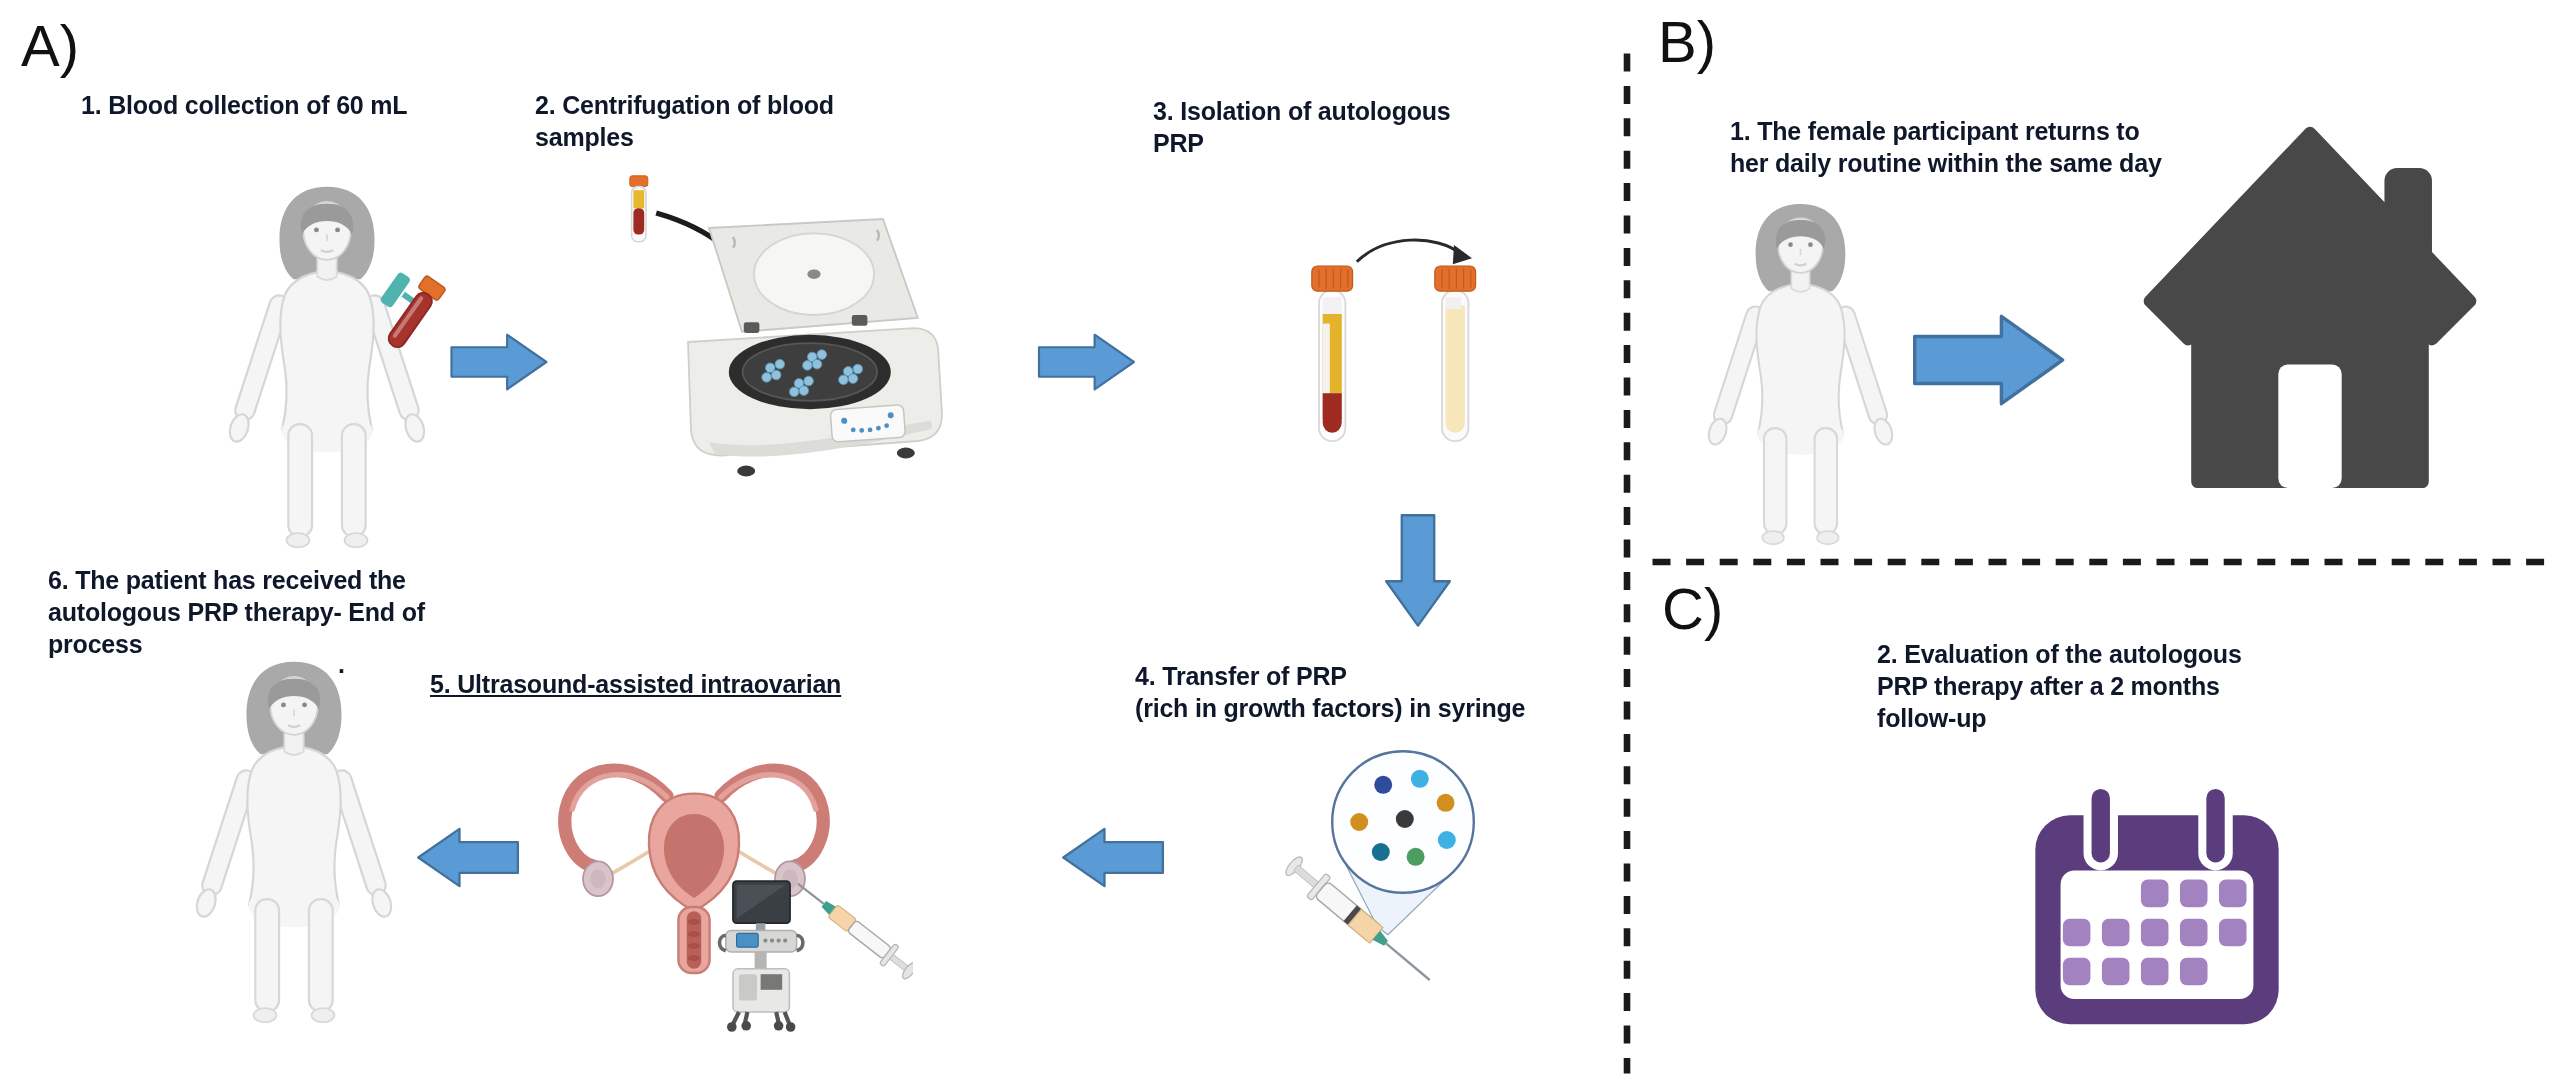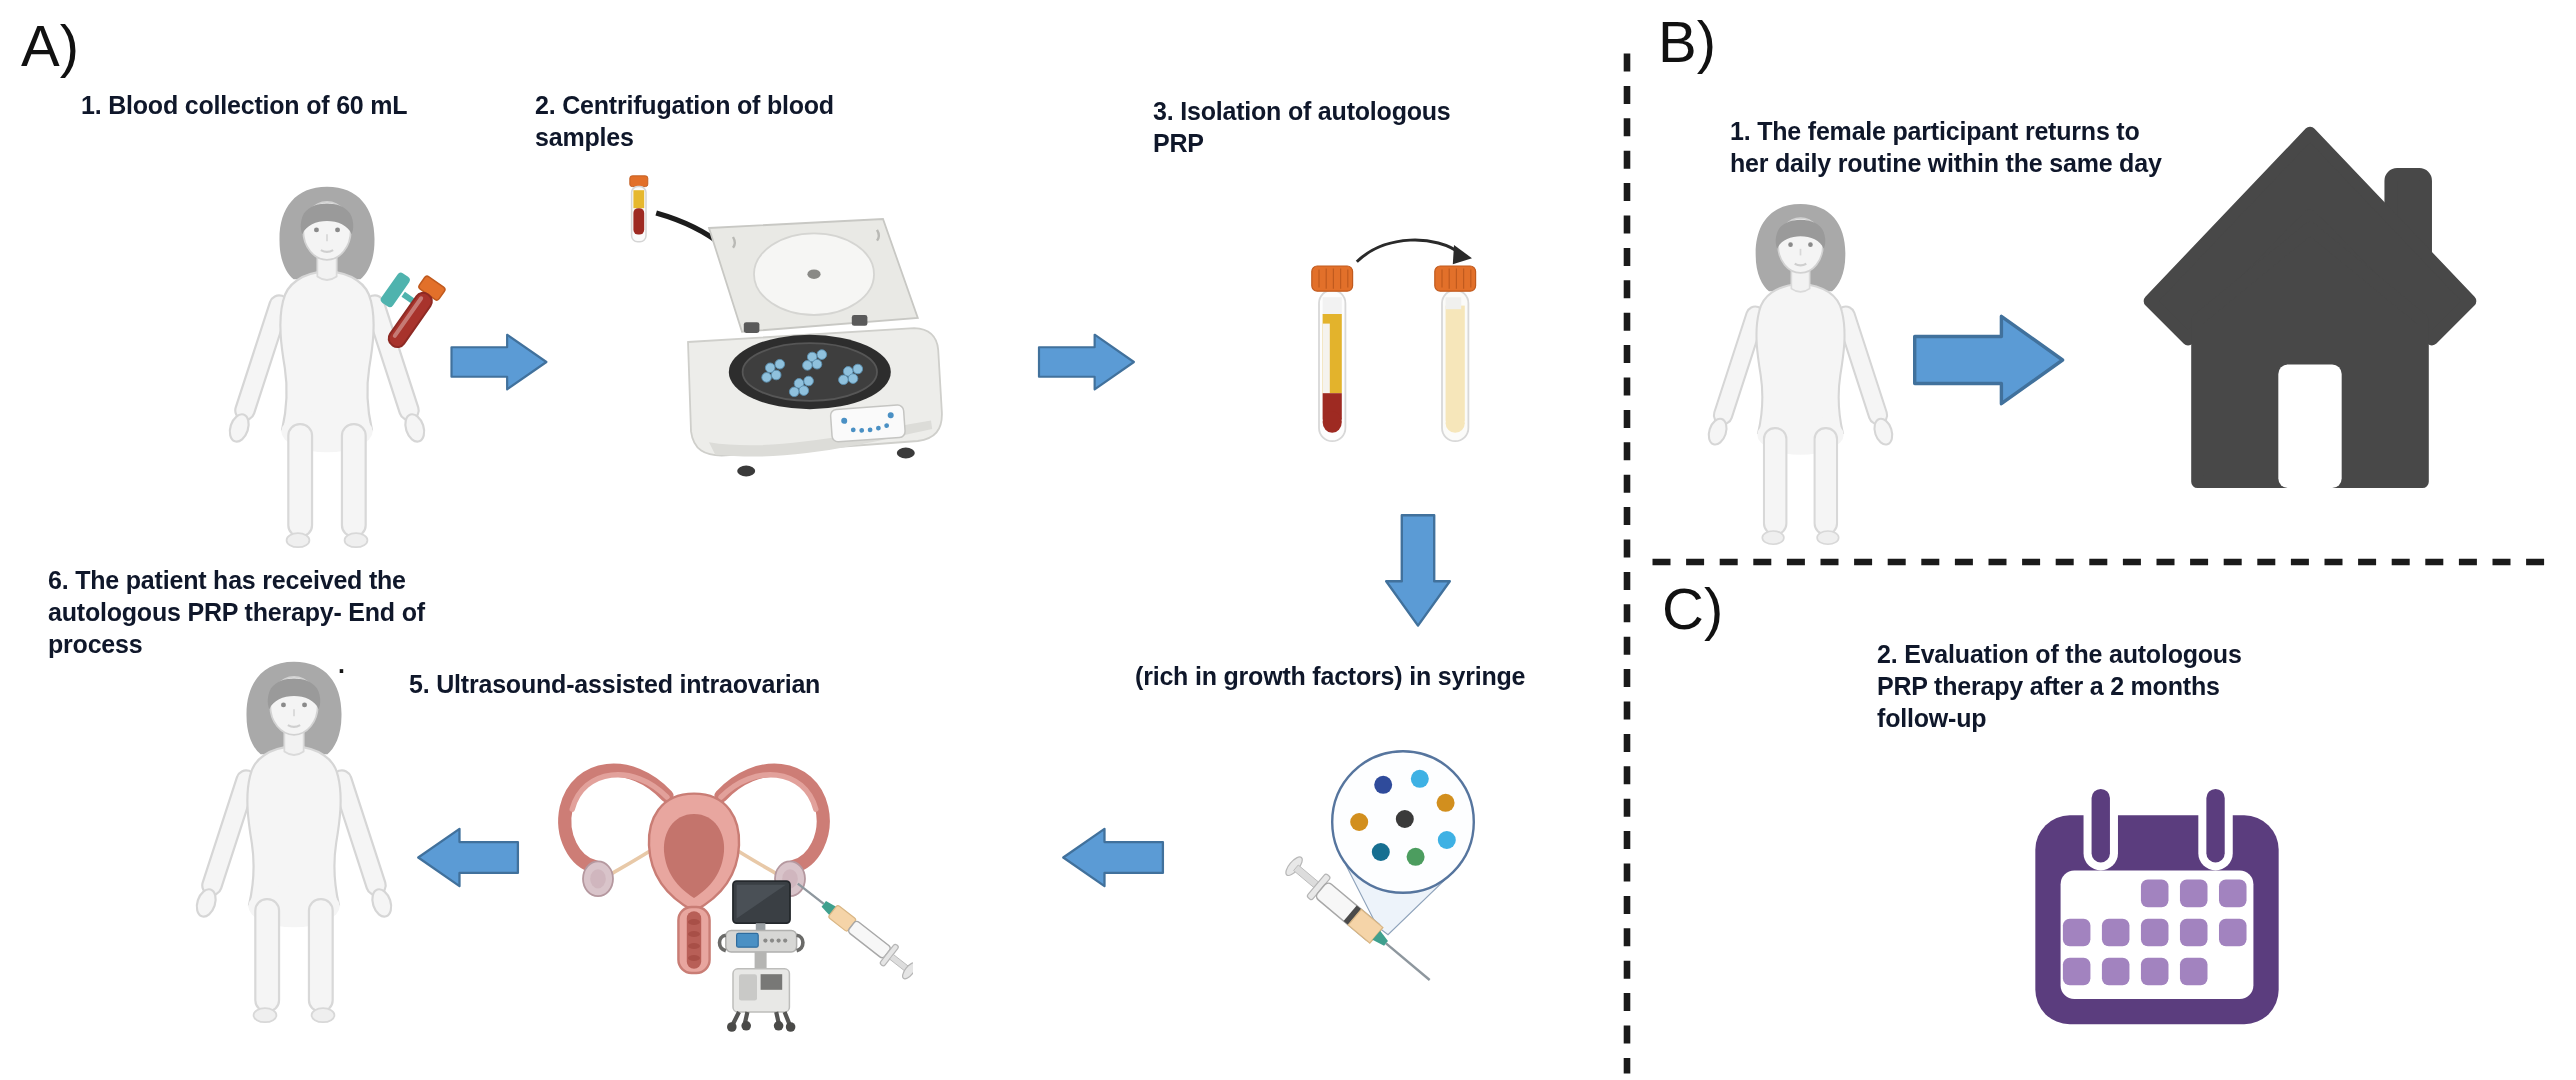--- a/index.html
+++ b/index.html
@@ -182,20 +182,21 @@
     <rect x="-2" y="0" width="68" height="42" rx="9" fill="#e2702a" stroke="#c05a1e" stroke-width="2"></rect>
     <path d="M10,6 L10,36 M22,4 L22,38 M34,4 L34,38 M46,4 L46,38 M58,6 L58,36" stroke="#c05a1e" stroke-width="2"></path>
   </g>
 </svg>
 
 <svg class="abs" style="left:1385px;top:514px;" width="66" height="114" viewBox="0 0 110 190">
   <polygon points="28,2 82,2 82,112 108,112 55,186 2,112 28,112" style="fill:var(--c-arrow_fill,#5b9bd5);stroke:var(--c-arrow_stroke,#41719c)" stroke-width="4" stroke-linejoin="round"></polygon>
 </svg>
 
 <div class="step-label" style="left:1135px;top:660px;width:571px;">
+  <div>4. Transfer of PRP</div>
   <div>(rich in growth factors) in syringe</div>
 </div>
 
 <svg class="abs" style="left:1250px;top:732px;" width="300" height="288" viewBox="0 0 500 480">
   <polygon points="160,222 350,222 230,338 212,324" fill="#edf3fa" stroke="#8fa3bb" stroke-width="2"></polygon>
   <circle cx="255" cy="150" r="118" fill="#fdfeff" stroke="#56759e" stroke-width="4"></circle>
   <g>
     <circle cx="222" cy="88" r="15" fill="#2f4b9b"></circle>
     <circle cx="283" cy="78" r="15" fill="#3eb1e4"></circle>
     <circle cx="326" cy="118" r="15" fill="#d28f1e"></circle>
@@ -214,21 +215,21 @@
     <rect x="130" y="-17" width="47" height="34" fill="#f5d4a8" stroke="#d9b684" stroke-width="2"></rect>
     <polygon points="177,-10 198,-5 198,5 177,10" fill="#3fa08e"></polygon>
     <rect x="198" y="-2" width="95" height="4" fill="#8e979e"></rect>
   </g>
 </svg>
 
 <svg class="abs" style="left:1060px;top:826px;" width="105" height="63" viewBox="0 0 180 110">
     <use href="#left-arrow-sym"></use>
   </svg>
 
-<div class="step-label" style="left:409px;top:668px;width:571px;">
+<div class="step-label" style="left:430px;top:668px;width:571px;text-decoration:underline;">
   <div>5. Ultrasound-assisted intraovarian</div>
 </div>
 
 <svg class="abs" style="left:541px;top:724px;" width="372" height="312" viewBox="0 0 620 520">
   <g>
     <path d="M210,120 C150,55 60,65 42,140 C32,185 55,230 90,238" fill="none" stroke="#cd7d76" stroke-width="22" stroke-linecap="round"></path>
     <path d="M300,120 C360,55 450,65 468,140 C478,185 455,230 420,238" fill="none" stroke="#cd7d76" stroke-width="22" stroke-linecap="round"></path>
     <path d="M210,122 C155,65 70,74 52,142" fill="none" stroke="#e2a19b" stroke-width="9" stroke-linecap="round"></path>
     <path d="M300,122 C355,65 440,74 458,142" fill="none" stroke="#e2a19b" stroke-width="9" stroke-linecap="round"></path>
     <path d="M200,200 C160,226 130,242 110,254" fill="none" stroke="#e8c9a8" stroke-width="6"></path>

